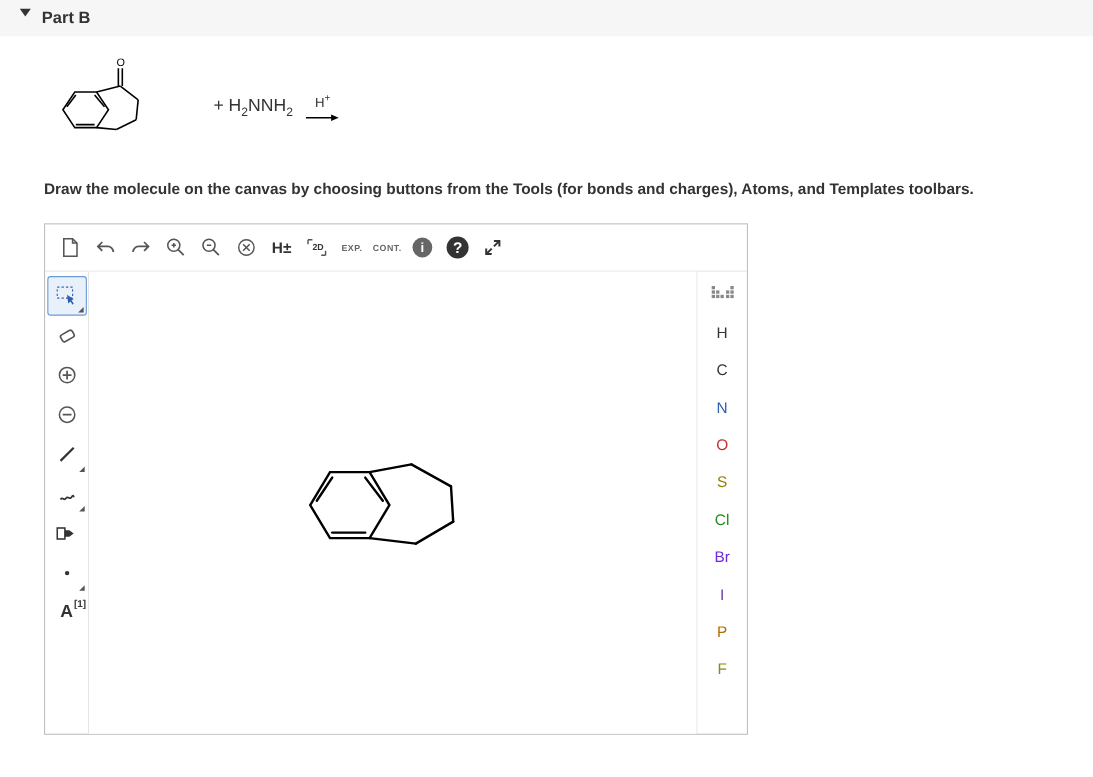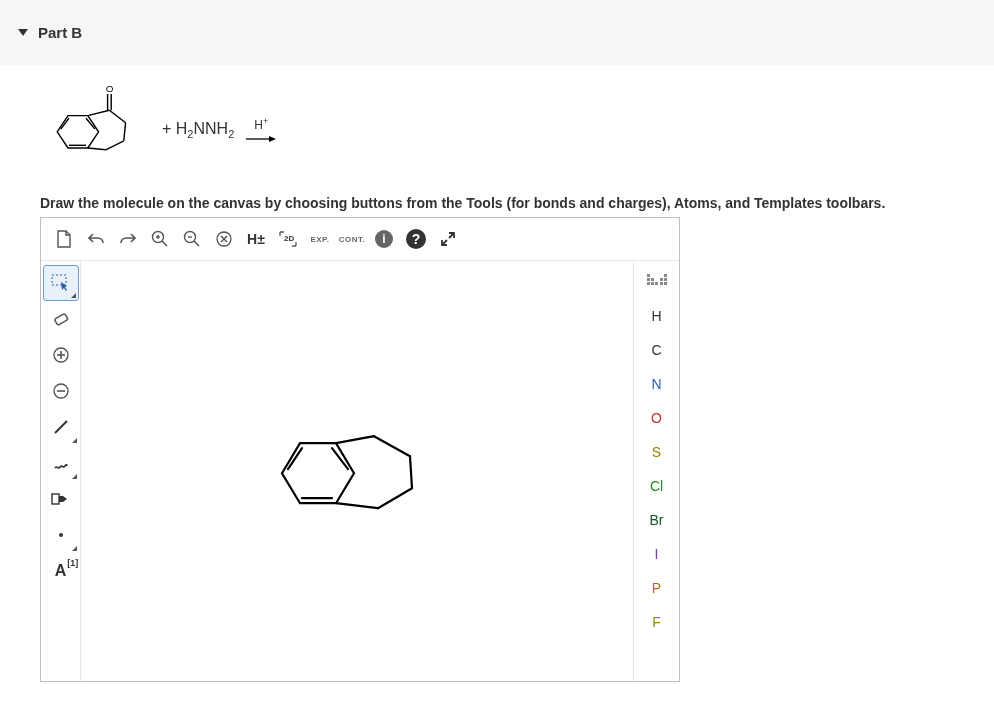--- a/index.html
+++ b/index.html
@@ -5,47 +5,46 @@
   * { box-sizing: border-box; }
   body {
     margin: 0;
     font-family: Arial, Helvetica, sans-serif;
     font-size: 14px;
     color: #333;
     background: #fff;
   }
   .part-header {
     background: #f6f6f6;
-    padding: 24px 18px;
-    display: flex;
-    align-items: center;
+    padding: 8px 18px;
+    display: flex;
     gap: 10px;
   }
   .caret-down {
     width: 0; height: 0;
     border-left: 5px solid transparent;
     border-right: 5px solid transparent;
     border-top: 7px solid #333;
   }
   .part-title { font-weight: bold; font-size: 15px; }
   .content { padding: 20px 40px; }
   .reaction {
     display: flex;
     align-items: center;
     gap: 12px;
     margin-bottom: 20px;
   }
   .reactant-svg { width: 110px; height: 90px; }
-  .hydrazine { font-size: 16px; }
+  .hydrazine { font-size: 16px; margin-left: 32px; }
   .hydrazine sub { font-size: 11px; }
   .arrow-wrap { position: relative; display: flex; flex-direction: column; align-items: center; }
   .arrow-top { font-size: 12px; margin-bottom: 2px; }
   .arrow-top sup { font-size: 9px; }
   .arrow-svg { width: 30px; height: 10px; }
-  .instructions { font-weight: bold; font-size: 14px; margin-bottom: 6px; }
+  .instructions { font-weight: bold; font-size: 14px; margin-bottom: 24px; }
   .editor-frame {
     border: 1px solid #bfbfbf;
     width: 640px;
     position: relative;
     background: #fff;
   }
   .top-toolbar {
     display: flex;
     align-items: center;
     gap: 2px;
@@ -127,21 +126,21 @@
     cursor: pointer;
     font-size: 14px;
     border-radius: 3px;
   }
   .atom-H { color: #333; }
   .atom-C { color: #333; }
   .atom-N { color: #2e5db0; }
   .atom-O { color: #c23030; }
   .atom-S { color: #9a8000; }
   .atom-Cl { color: #1f8a1f; text-align: center; }
-  .atom-Br { color: #14532d; }
+  .atom-Br { color: #6d28d9; }
   .atom-I { color: #6a3da0; }
   .atom-P { color: #b07000; }
   .atom-F { color: #8a8a1a; }
   .periodic-btn {
     width: 38px; height: 34px;
     display:flex; align-items:center; justify-content:center;
     cursor:pointer;
   }
   .isotope-label {
     font-size: 16px; font-weight: bold; color: #333;

